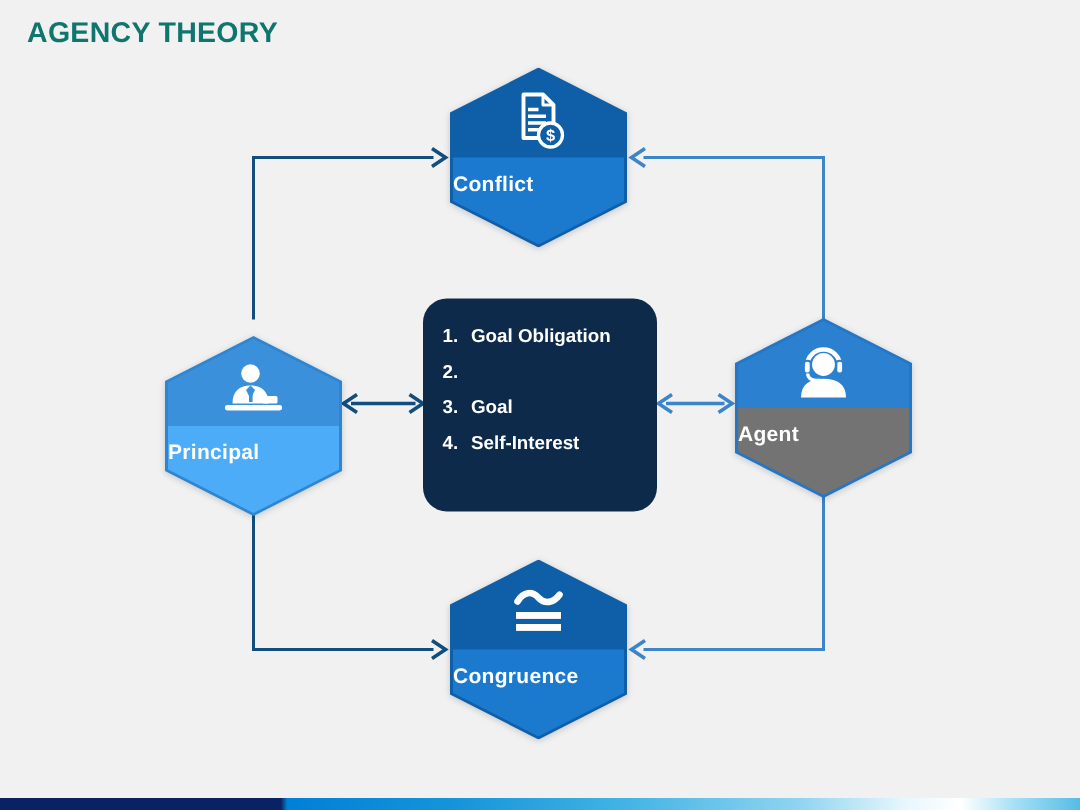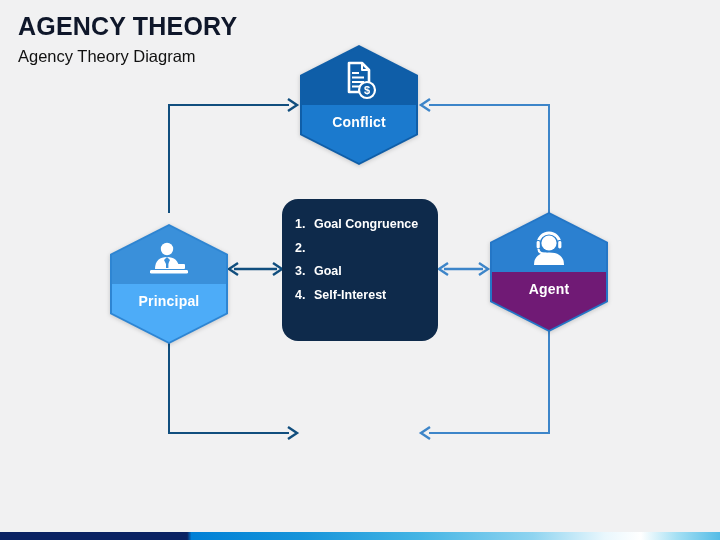--- a/index.html
+++ b/index.html
@@ -4,50 +4,50 @@
 <style>
   html,body{margin:0;padding:0;background:#e8e8e8;}
   .slide{
     position:relative;width:720px;height:540px;overflow:hidden;
     background:#f1f1f2;
     font-family:"Liberation Sans","DejaVu Sans",sans-serif;
   }
   
   .title{
     position:absolute;left:18px;top:12px;
-    font-size:25px;font-weight:700;color:#0f172a;letter-spacing:.2px;
+    font-size:19px;font-weight:700;color:#0f766e;letter-spacing:.2px;
   }
   .subtitle{
     position:absolute;left:18px;top:47px;
     font-size:16.5px;font-weight:400;color:#111;
   }
   
   .connector-layer{position:absolute;left:0;top:0;width:720px;height:540px;pointer-events:none;}
   
   .hex-wrap{position:absolute;width:118px;height:120px;filter:drop-shadow(0 1px 2px rgba(0,0,0,.18));}
   .hex-border,.hex-body{
     clip-path:polygon(50% 0,100% 25%,100% 75%,50% 100%,0 75%,0 25%);
   }
   .hex-border{position:absolute;inset:0;}
   .hex-body{position:absolute;inset:2px;display:flex;flex-direction:column;}
   .hex-top{height:50%;display:flex;align-items:center;justify-content:center;padding-top:9px;box-sizing:border-box;}
-  .hex-bottom{height:50%;text-align:center;}
+  .hex-bottom{height:50%;}
   .hex-label{
     display:inline-block;margin-top:9px;color:#fff;font-size:14px;font-weight:700;letter-spacing:.2px;
   }
   
   .hex-conflict .hex-border,.hex-congruence .hex-border{background:#0f5ea8;}
   .hex-conflict .hex-top,.hex-congruence .hex-top{background:#0f5ea8;}
   .hex-conflict .hex-bottom,.hex-congruence .hex-bottom{background:#1b7ace;}
   .hex-principal .hex-border{background:#2e85d2;}
   .hex-principal .hex-top{background:#3a90da;}
   .hex-principal .hex-bottom{background:#4dacf8;}
   .hex-agent .hex-border{background:#2476c6;}
   .hex-agent .hex-top{background:#2b80d0;}
-  .hex-agent .hex-bottom{background:#701a75;}
+  .hex-agent .hex-bottom{background:#737373;}
   
   .pos-conflict{left:300px;top:45px;}
   .pos-principal{left:110px;top:224px;}
   .pos-agent{left:490px;top:212px;}
   .pos-congruence{left:300px;top:373px;}
   
   .center-box{
     position:absolute;left:282px;top:199px;width:156px;height:142px;
     background:#0e2a4b;border-radius:16px;box-sizing:border-box;
     padding:18px 10px 10px 13px;color:#fff;
@@ -65,21 +65,20 @@
       #e9f7fd 84%, #ffffff 89%,
       #a5e0f4 94%, #55bce6 100%);
   }
 </style>
 </head>
 <body>
 
 <div class="slide">
 
   <div class="title">AGENCY THEORY</div>
-  <div class="subtitle">Agency Theory Diagram</div>
 
   <svg class="connector-layer" viewBox="0 0 720 540">
 
     <g stroke="#114e7e" stroke-width="2" fill="none">
       <polyline points="169,213 169,105 289,105"></polyline>
       <path d="M288,99 L297,105 L288,111" stroke-width="2.4"></path>
     </g>
 
     <g stroke="#3d85c9" stroke-width="2" fill="none">
       <polyline points="549,213 549,105 429,105"></polyline>
@@ -163,25 +162,40 @@
           <path d="M10.5,20 q0,5 8,4.5" fill="none" stroke="#fff" stroke-width="2.2"></path>
           <path d="M6,36 q0-12.5 15-12.5 q15,0 15,12.5 z" fill="#fff"></path>
         </svg>
       </div>
       <div class="hex-bottom">
         <span class="hex-label">Agent</span>
       </div>
     </div>
   </div>
 
+  <div class="hex-wrap hex-congruence pos-congruence">
+    <div class="hex-border"></div>
+    <div class="hex-body">
+      <div class="hex-top">
+        <svg width="40" height="32" viewBox="0 0 40 32">
+          <path d="M6,8 C10,1 16,1 20,5.5 C24,10 30,9 34,3.5" fill="none" stroke="#fff" stroke-width="4.4" stroke-linecap="round"></path>
+          <rect x="5" y="15" width="30" height="4.6" fill="#fff"></rect>
+          <rect x="5" y="23" width="30" height="4.6" fill="#fff"></rect>
+        </svg>
+      </div>
+      <div class="hex-bottom">
+        <span class="hex-label">Congruence</span>
+      </div>
+    </div>
+  </div>
 
   <div class="center-box">
     <div class="cb-item">
       <span class="cb-num">1.</span>
-      <span class="cb-text">Goal Congruence</span>
+      <span class="cb-text">Goal Obligation</span>
     </div>
     <div class="cb-item">
       <span class="cb-num">2.</span>
     </div>
     <div class="cb-item">
       <span class="cb-num">3.</span>
       <span class="cb-text">Goal</span>
     </div>
     <div class="cb-item">
       <span class="cb-num">4.</span>

